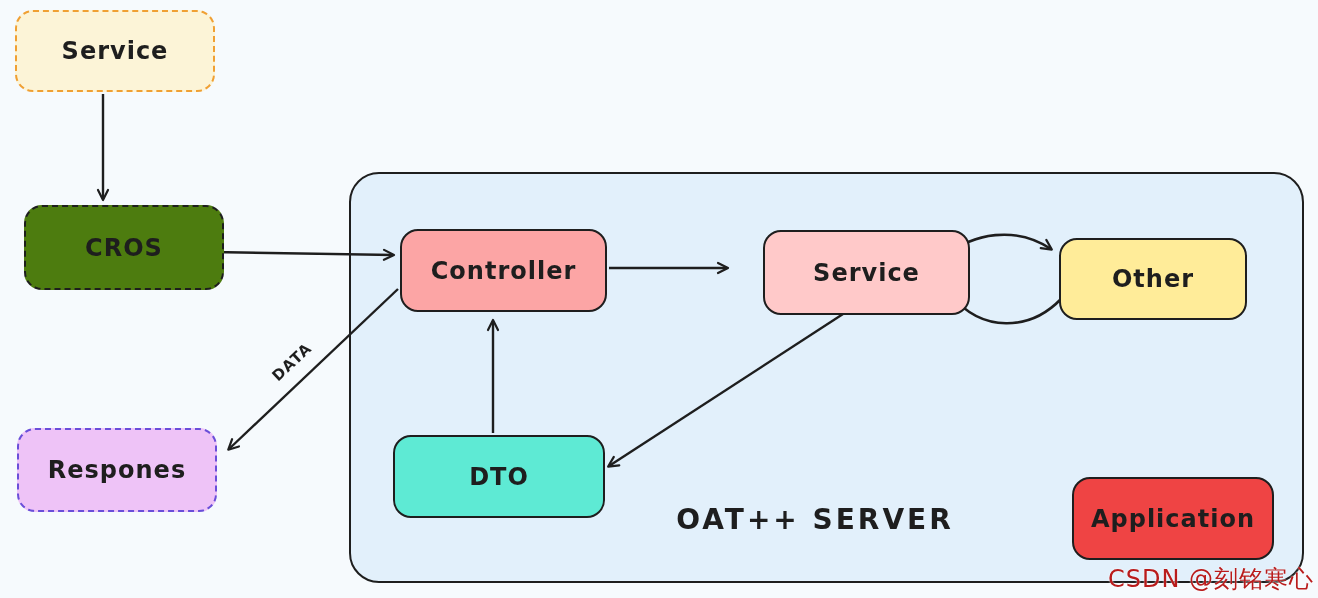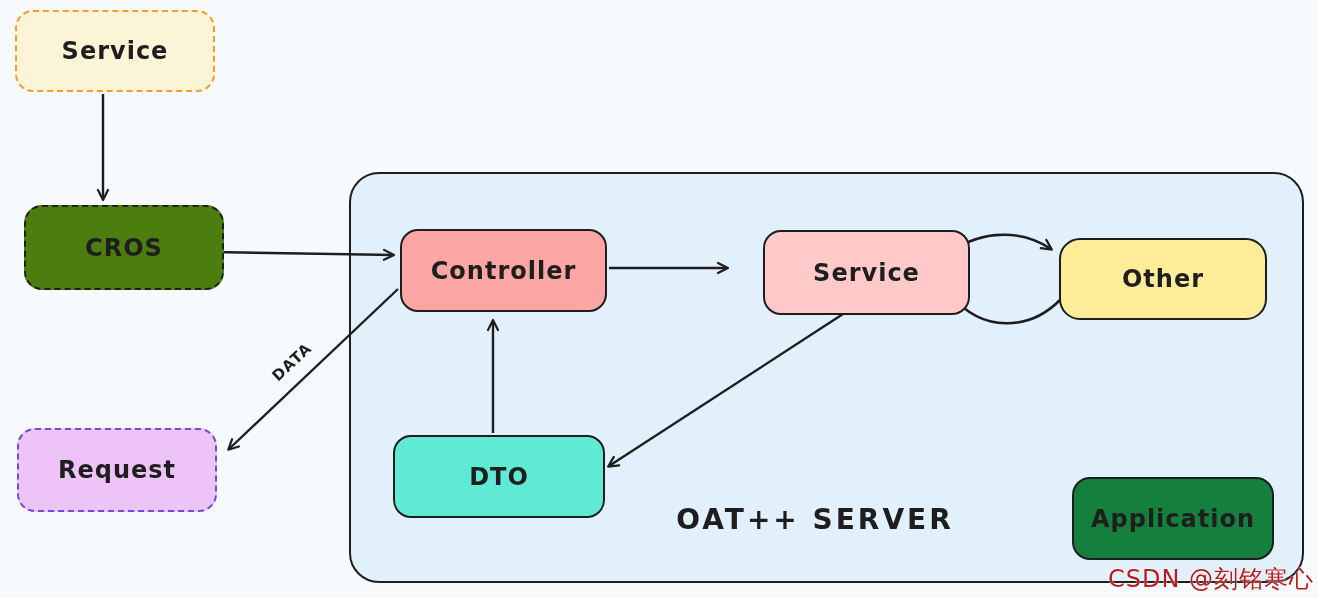--- a/index.html
+++ b/index.html
@@ -17,23 +17,23 @@
   .node{
     position:absolute;display:flex;align-items:center;justify-content:center;
     border-radius:18px;font-size:24px;font-weight:600;letter-spacing:1px;
     box-sizing:border-box;border:2.5px solid #1e1e1e;
   }
   .node-request{left:15px;top:10px;width:200px;height:82px;background:#fcf4d7;border:2.5px dashed #f0a033;}
   .node-cros{left:24px;top:205px;width:200px;height:85px;background:#4d7c0f;border-style:dashed;}
   .node-respones{left:17px;top:428px;width:200px;height:84px;background:#eec3f7;border:2.5px dashed #6a4ed9;}
   .node-controller{left:400px;top:229px;width:207px;height:83px;background:#fca5a5;}
   .node-service{left:763px;top:230px;width:207px;height:85px;background:#ffc9c9;}
-  .node-other{left:1059px;top:238px;width:208px;height:82px;background:#ffec99;border-radius:21px;}
+  .node-other{left:1059px;top:238px;width:188px;height:82px;background:#ffec99;}
   .node-dto{left:393px;top:435px;width:212px;height:83px;background:#5eead4;}
-  .node-application{left:1072px;top:477px;width:202px;height:83px;background:#15803d;}
+  .node-application{left:1072px;top:477px;width:202px;height:83px;background:#ef4444;}
   .server-label{
     position:absolute;left:655px;top:503px;width:320px;text-align:center;
     font-size:28px;font-weight:700;letter-spacing:3px;color:#1e1e1e;
   }
   .edge-label-data{
     position:absolute;left:292px;top:362px;
     transform:translate(-50%,-50%) rotate(-43deg);
     font-size:15px;font-weight:600;letter-spacing:1px;color:#1e1e1e;
   }
   .watermark{
@@ -58,21 +58,21 @@
   <path d="M 609 268 L 727 268" fill="none" stroke="#1e1e1e" stroke-width="2.4" marker-end="url(#ah)"></path>
   <path d="M 941 261 C 972 230 1018 227 1051 249" fill="none" stroke="#1e1e1e" stroke-width="2.6" marker-end="url(#ah)"></path>
   <path d="M 1061 299 C 1030 331 982 333 951 295" fill="none" stroke="#1e1e1e" stroke-width="2.6" marker-end="url(#ah)"></path>
   <path d="M 493 433 L 493 321" fill="none" stroke="#1e1e1e" stroke-width="2.4" marker-end="url(#ah)"></path>
   <path d="M 843 314 L 609 466" fill="none" stroke="#1e1e1e" stroke-width="2.4" marker-end="url(#ah)"></path>
   <path d="M 398 289 L 229 449" fill="none" stroke="#1e1e1e" stroke-width="2.4" marker-end="url(#ah)"></path>
 </svg>
 
 <div class="node node-request">Service</div>
 <div class="node node-cros">CROS</div>
-<div class="node node-respones">Request</div>
+<div class="node node-respones">Respones</div>
 <div class="node node-controller">Controller</div>
 <div class="node node-service">Service</div>
 <div class="node node-other">Other</div>
 <div class="node node-dto">DTO</div>
 <div class="node node-application">Application</div>
 
 <div class="server-label">OAT++ SERVER</div>
 <div class="edge-label-data">DATA</div>
 <div class="watermark">CSDN @刻铭寒心</div>
 

